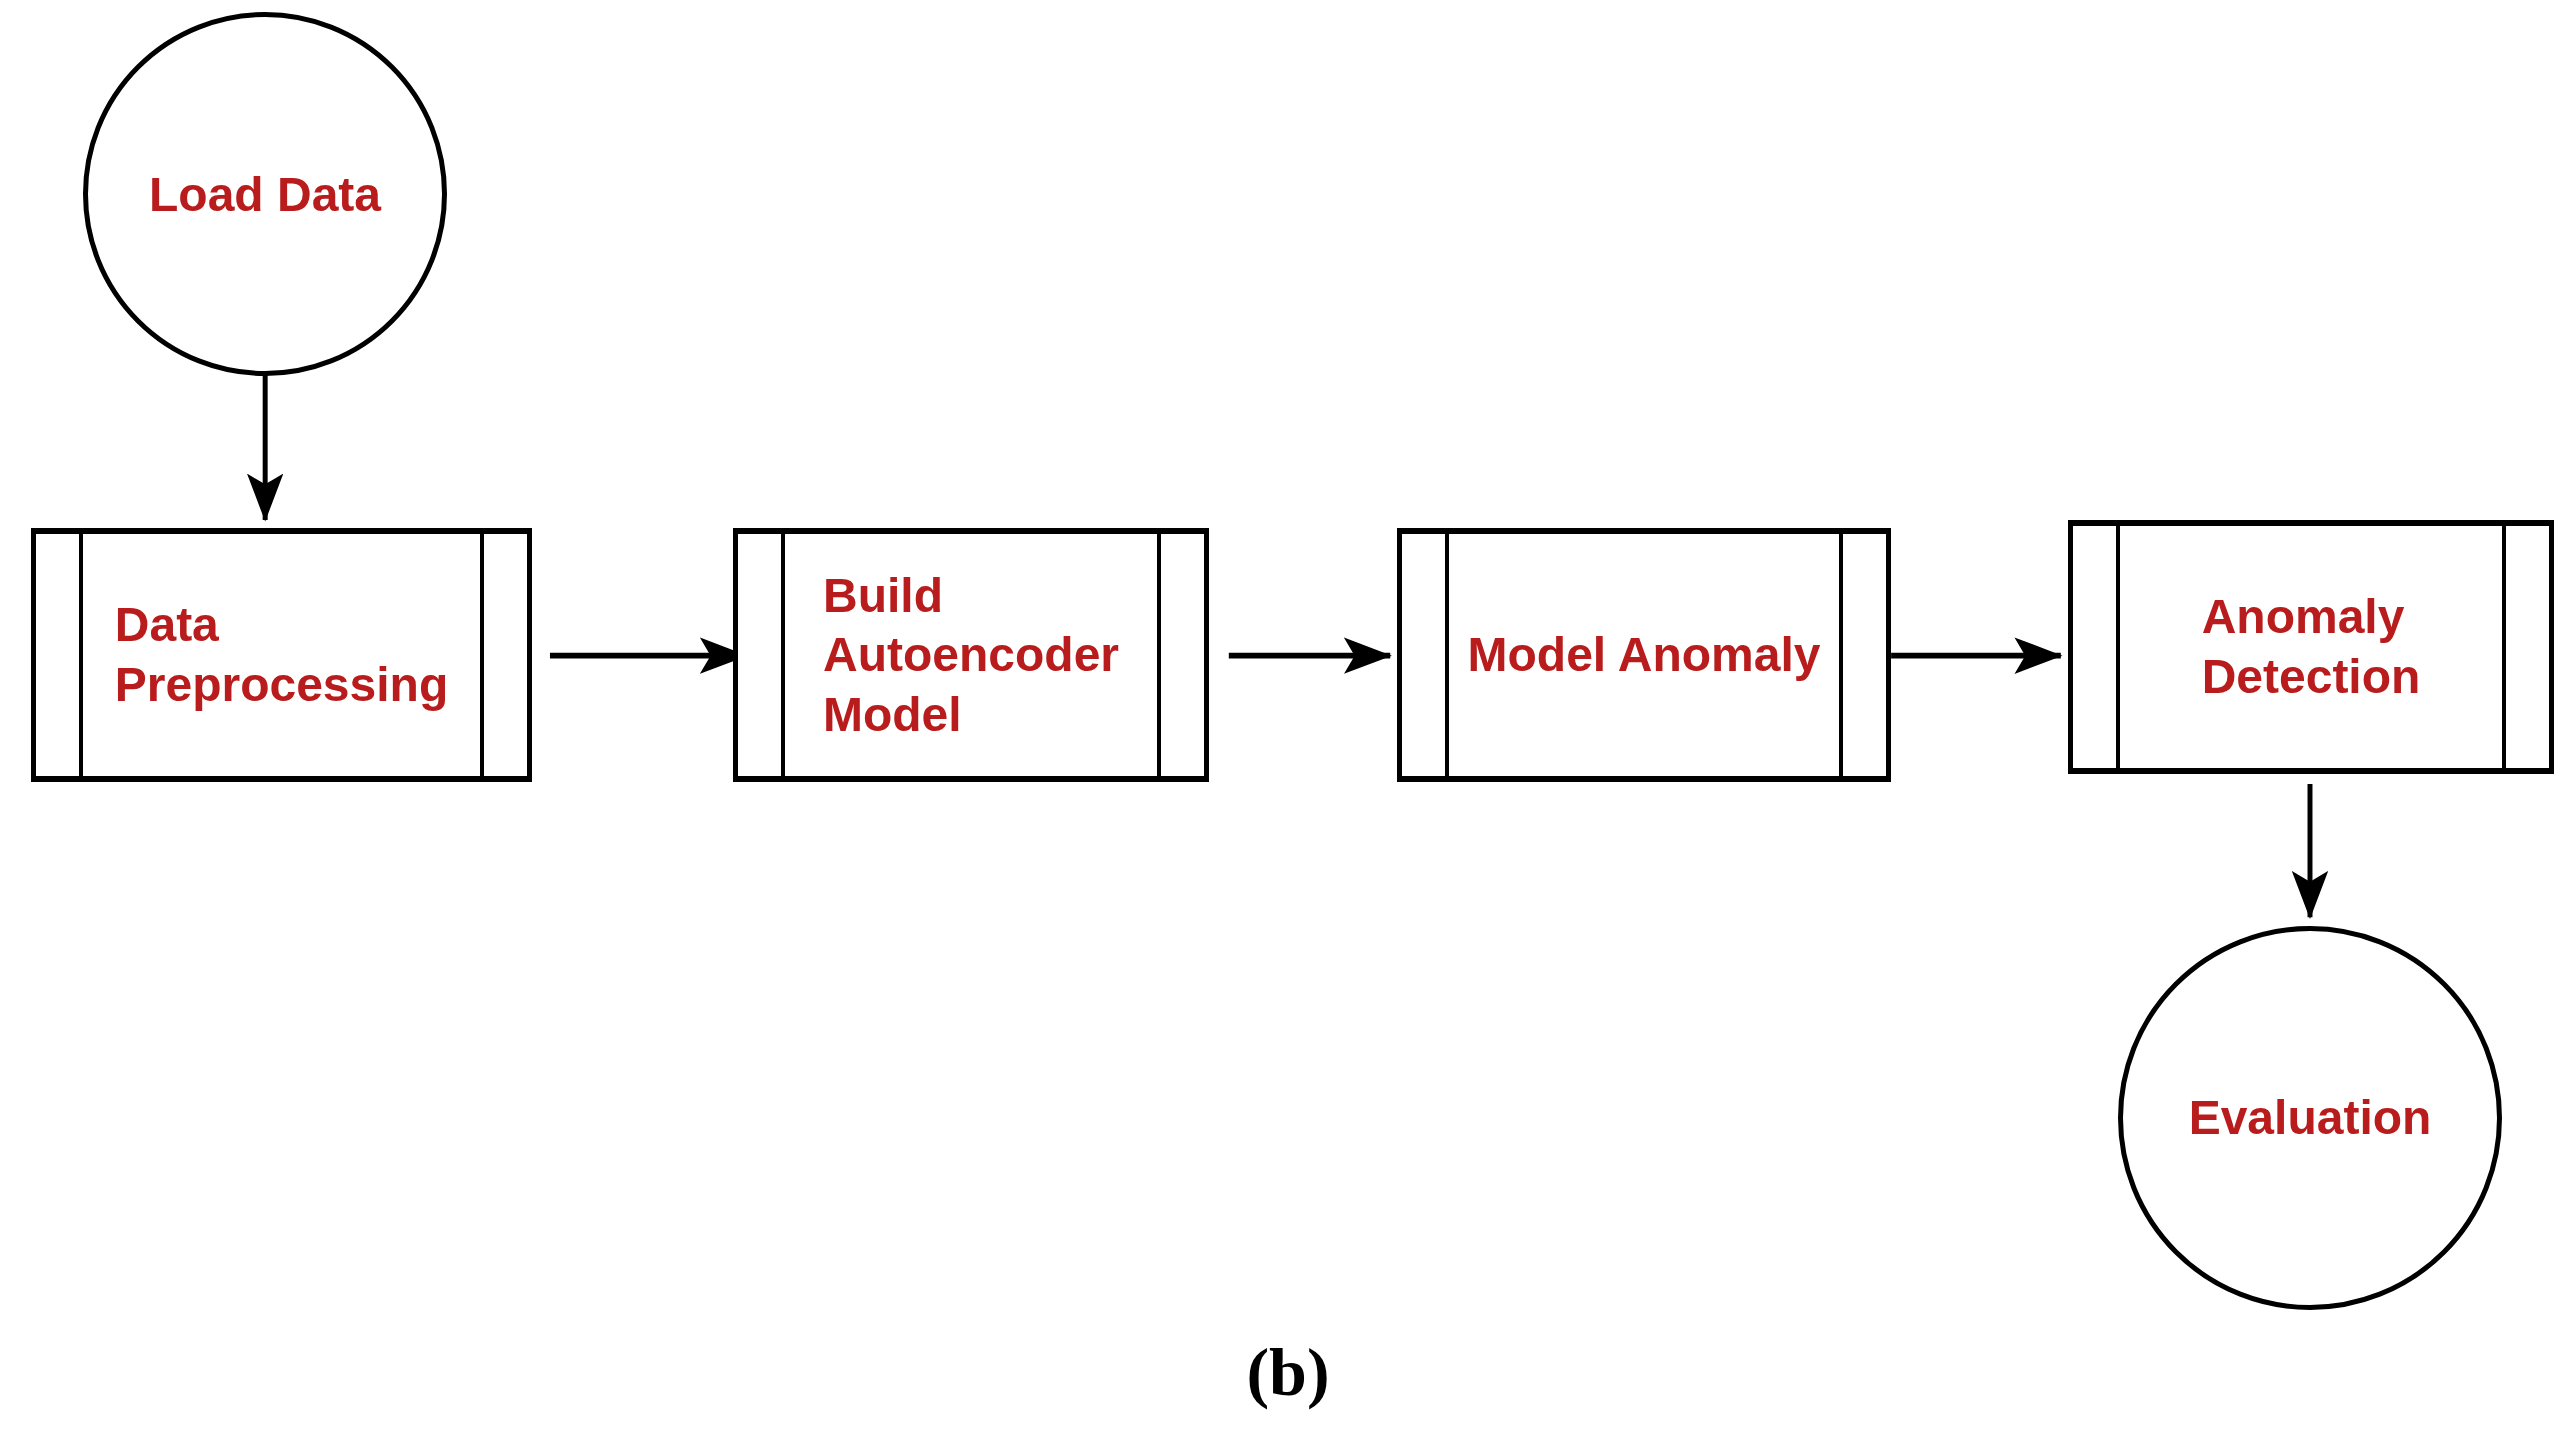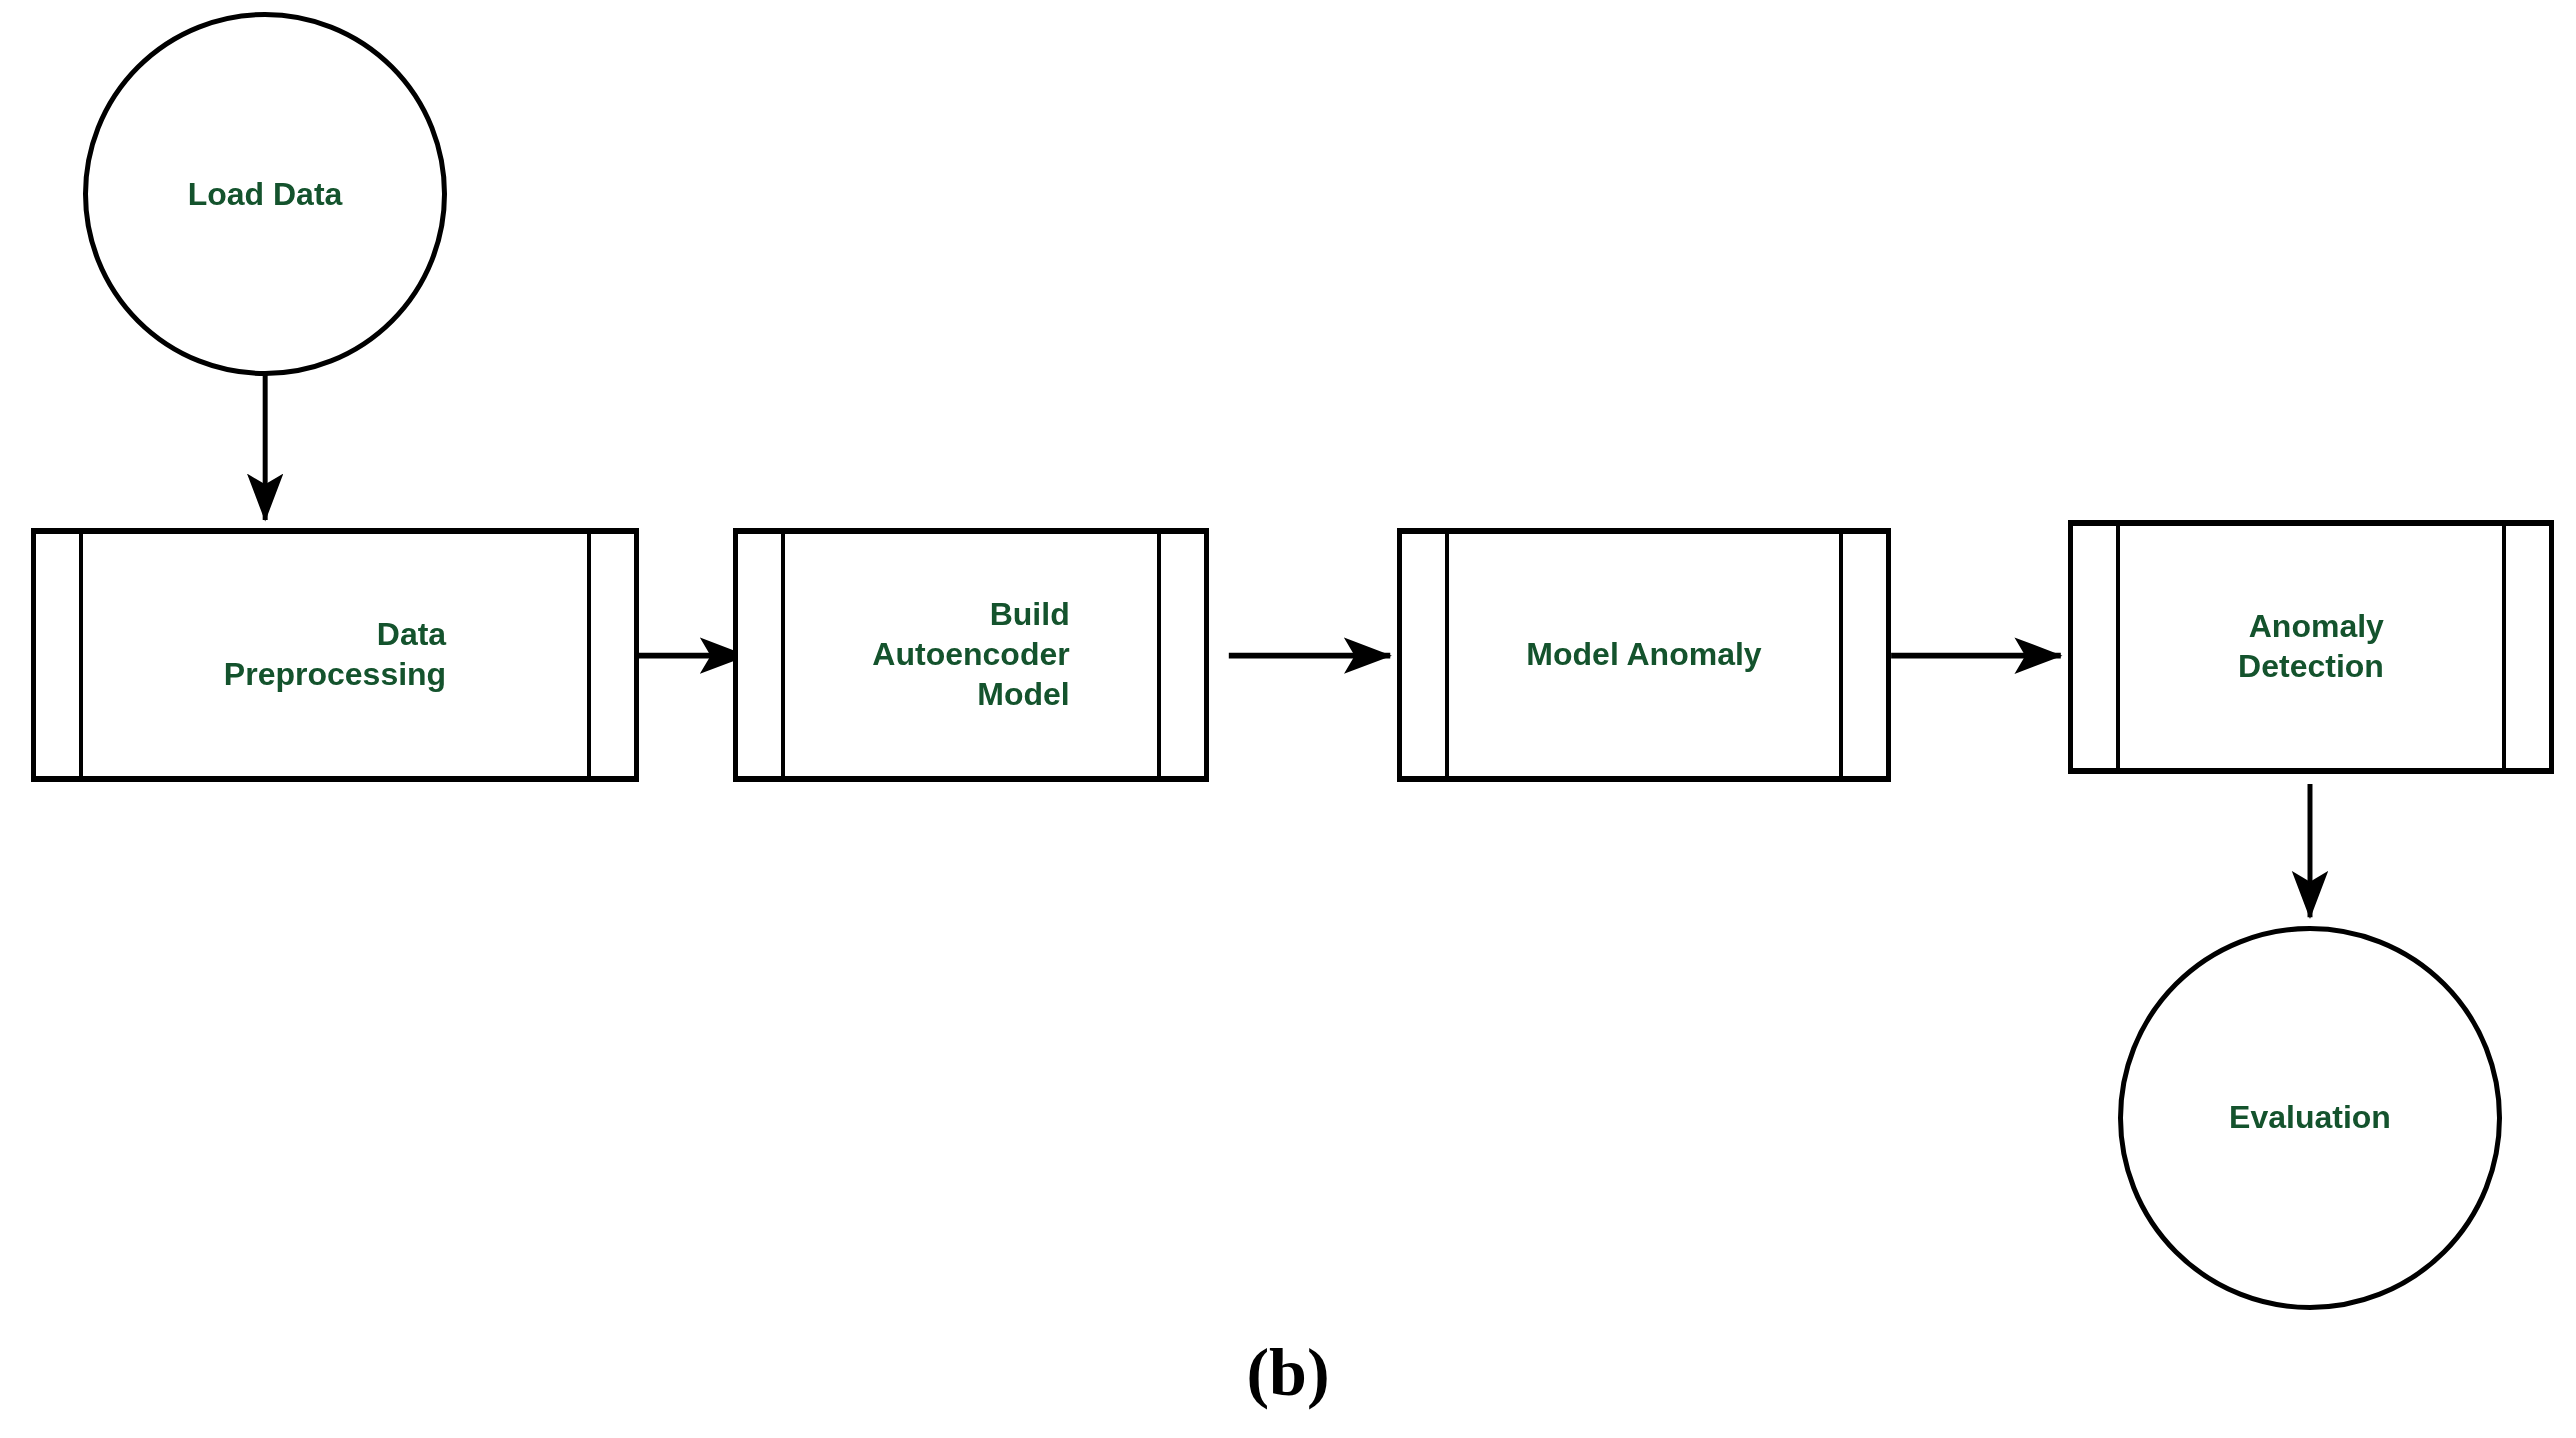--- a/index.html
+++ b/index.html
@@ -48,32 +48,32 @@
     top: 0;
     bottom: 0;
     width: 4.1px;
     background: #000000;
   }
   .node-box::before { left: 43px; }
   .node-box::after  { right: 43px; }
 
   .node-label {
     font-weight: bold;
-    font-size: 32px;
+    font-size: 48px;
     line-height: 1.24;
-    color: #14532d;
-    text-align: right;
+    color: #b91c1c;
+    text-align: left;
     white-space: pre-line;
     padding: 0 58px;
   }
   .node-circle .node-label { padding: 0 16.6px; }
 
   
   #node-load-data            { left: 83px;  top: 12.4px;   width: 364px; height: 364px; }
-  #node-data-preprocessing   { left: 31px;   top: 528px;  width: 608px; height: 254px; }
+  #node-data-preprocessing   { left: 31px;   top: 528px;  width: 501px; height: 254px; }
   #node-build-autoencoder    { left: 733px;  top: 528px;  width: 476px; height: 254px; }
   #node-model-training       { left: 1397px; top: 528px;  width: 494px; height: 254px; }
   #node-anomaly-detection    { left: 2068px; top: 520px;  width: 486px; height: 254px; }
   #node-evaluation           { left: 2118px; top: 926px; width: 384px; height: 384px; }
 
   .figure-caption {
     position: absolute;
     left: 0;
     top: 1335px;
     width: 2576px;

